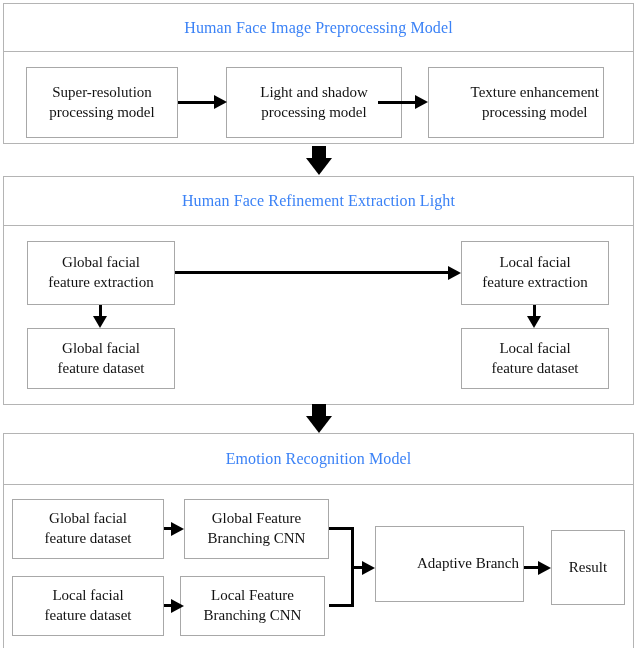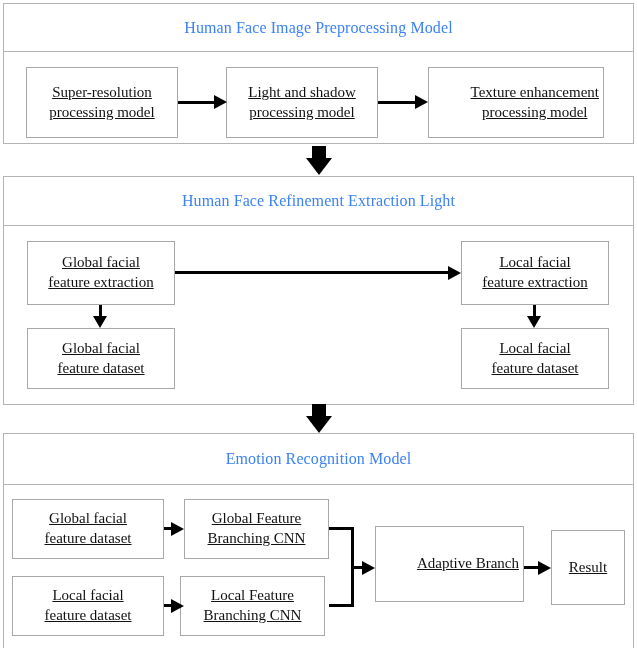--- a/index.html
+++ b/index.html
@@ -46,21 +46,20 @@
     border: 1px solid #a8a8a8;
     background: #ffffff;
     display: flex;
     align-items: center;
     justify-content: center;
     text-align: center;
     color: #111111;
     font-size: 15px;
     line-height: 1.32;
     padding: 0 4px;
-    text-decoration: underline;
   }
   .node span { display: block; }
 
   
   .hline {
     position: absolute;
     background: #000000;
     height: 3px;
   }
   .vline {
@@ -121,21 +120,21 @@
       <span>Human Face Image Preprocessing Model</span>
     </div>
 
     <div class="node" style="left:22px; top:63px; width:152px; height:71px;">
       <div>
         <span>Super-resolution</span>
         <span>processing model</span>
       </div>
     </div>
 
-    <div class="node" style="left:222px; top:63px; width:152px; height:71px;">
+    <div class="node" style="left:222px; top:63px; width:176px; height:71px;">
       <div>
         <span>Light and shadow</span>
         <span>processing model</span>
       </div>
     </div>
 
     <div class="node" style="left:424px; top:63px; width:176px; height:71px;justify-content:flex-end;">
       <div>
         <span>Texture enhancement</span>
         <span>processing model</span>

